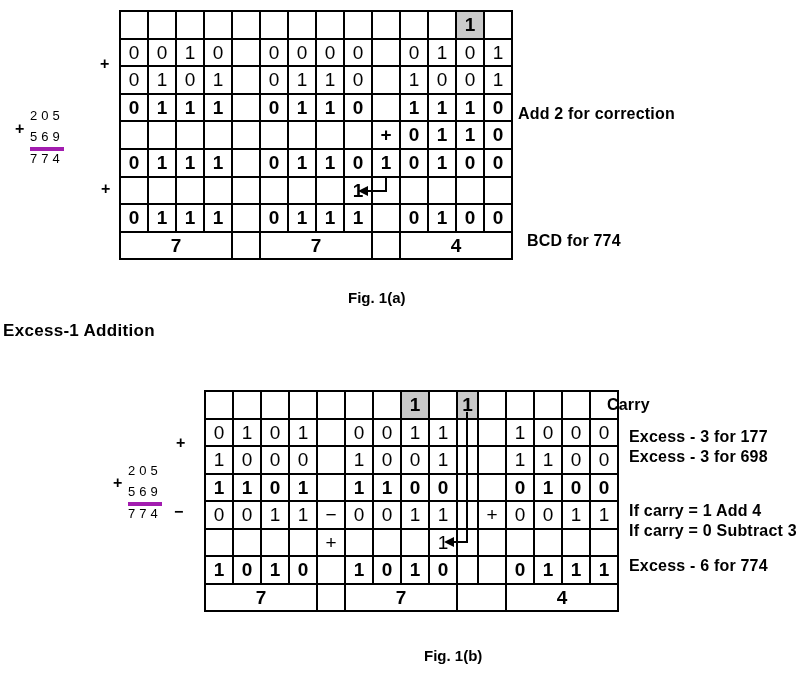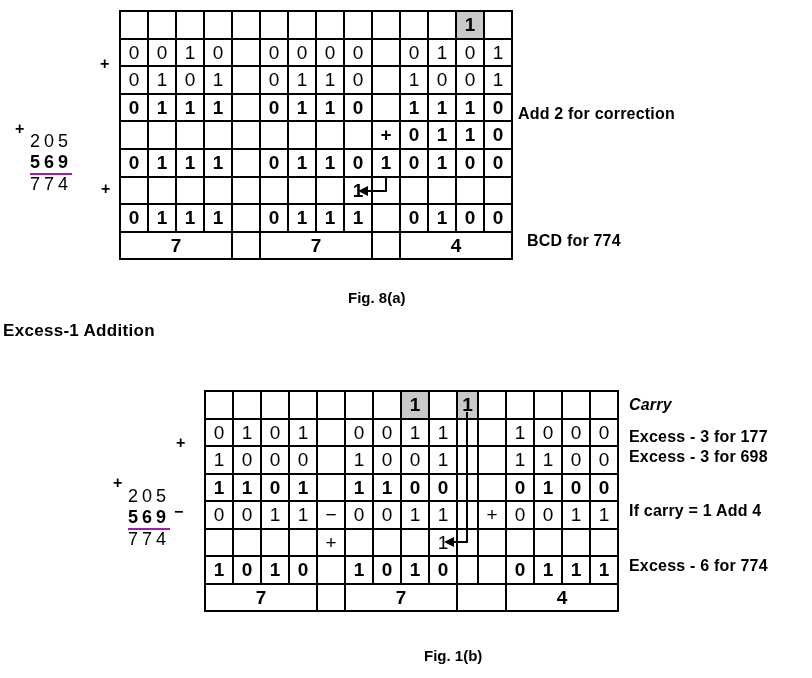--- a/index.html
+++ b/index.html
@@ -6,22 +6,22 @@
   .page{position:relative;width:812px;height:678px;background:#ffffff;overflow:hidden;
         font-family:"Liberation Sans",sans-serif;color:#000;}
   .grid{position:absolute;background:#000;}
   .cell{position:absolute;background:#fff;text-align:center;font-size:19px;font-weight:400;
         color:#000;overflow:hidden;}
   .cell.bold{font-weight:700;}
   .lbl{position:absolute;white-space:nowrap;color:#000;}
   .note{font-size:16px;font-weight:700;letter-spacing:0.2px;line-height:20px;}
   .caption{font-size:15px;font-weight:700;}
   .heading{font-size:17px;font-weight:700;letter-spacing:0.3px;}
-  .operand{font-size:18px;font-weight:400;letter-spacing:4px;line-height:21px;margin-top:26px;}
-  .operand.underlined{border-bottom:2px solid #a21caf;font-weight:bold;}
+  .operand{font-size:13px;font-weight:400;letter-spacing:4px;line-height:21px;}
+  .operand.underlined{border-bottom:4px solid #a21caf;}
   .sidesign{font-size:16px;font-weight:600;}
   .arrow{position:absolute;z-index:5;}
 </style>
 </head>
 <body>
 
 <div class="page">
 
   <span class="lbl operand" style="left:30px;top:105px;">205</span>
   <span class="lbl sidesign" style="left:15px;top:120px;">+</span>
@@ -154,21 +154,21 @@
   <svg class="arrow" style="left:352px;top:174px;" width="40" height="24">
     <polyline points="34,2 34,17 14,17" fill="none" stroke="#000" stroke-width="2"></polyline>
     <polygon points="6,17 16,12 16,22" fill="#000"></polygon>
   </svg>
 
   <div class="lbl note" style="left:518px;top:104px;">
     <div>Add 2 for correction</div>
   </div>
   <span class="lbl note" style="left:527px;top:231px;">BCD for 774</span>
 
-  <span class="lbl caption" style="left:348px;top:289px;">Fig. 8(a)</span>
+  <span class="lbl caption" style="left:348px;top:289px;">Fig. 1(a)</span>
 
   <span class="lbl heading" style="left:3px;top:321px;">Excess-1 Addition</span>
 
   <span class="lbl operand" style="left:128px;top:460px;">205</span>
   <span class="lbl sidesign" style="left:113px;top:474px;">+</span>
   <span class="lbl operand underlined" style="left:128px;top:481px;">569</span>
   <span class="lbl operand" style="left:128px;top:503px;">774</span>
 
   <span class="lbl sidesign" style="left:176px;top:434px;">+</span>
   <span class="lbl sidesign" style="left:174px;top:503px;">−</span>
@@ -284,21 +284,22 @@
       <div class="cell bold" style="left: 142px; top: 194.5px; width: 110px; height: 25.5px; line-height: 25.5px;">7</div>
       <div class="cell bold" style="left: 254px; top: 194.5px; width: 47px; height: 25.5px; line-height: 25.5px;"></div>
       <div class="cell bold" style="left: 303px; top: 194.5px; width: 110px; height: 25.5px; line-height: 25.5px;">4</div>
     </div>
 
   <svg class="arrow" style="left:438px;top:410px;" width="36" height="140">
     <polyline points="29,2 29,132 14,132" fill="none" stroke="#000" stroke-width="2"></polyline>
     <polygon points="6,132 16,127 16,137" fill="#000"></polygon>
   </svg>
 
-  <span class="lbl note" style="left:629px;top:395px;font-style:italic;">Carry</span>
+  <span class="lbl note" style="left:607px;top:395px;">Carry</span>
   <span class="lbl note" style="left:629px;top:427px;">Excess - 3 for 177</span>
   <span class="lbl note" style="left:629px;top:447px;">Excess - 3 for 698</span>
   <span class="lbl note" style="left:629px;top:501px;">If carry = 1 Add 4</span>
+  <span class="lbl note" style="left:629px;top:521px;">If carry = 0 Subtract 3</span>
   <span class="lbl note" style="left:629px;top:556px;">Excess - 6 for 774</span>
 
   <span class="lbl caption" style="left:424px;top:647px;">Fig. 1(b)</span>
 
 </div>
 
 </body></html>

